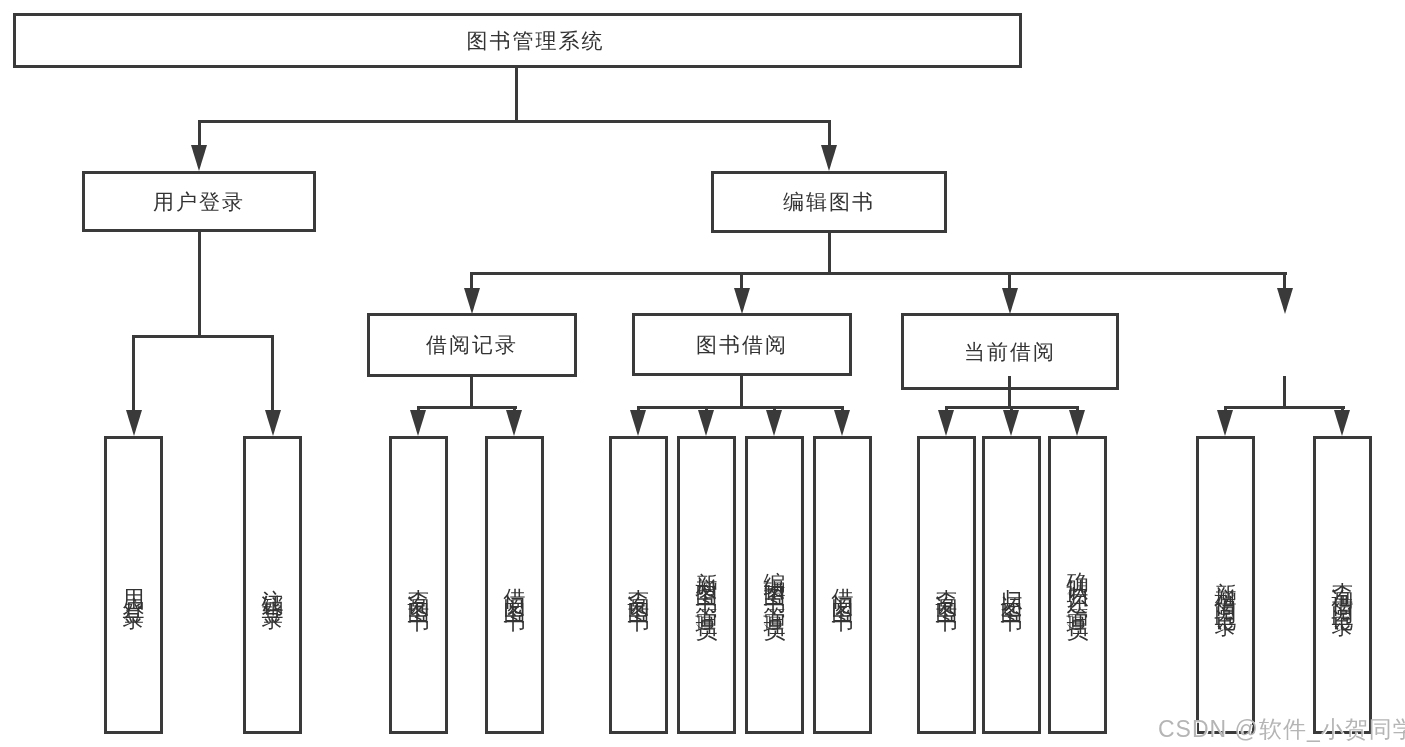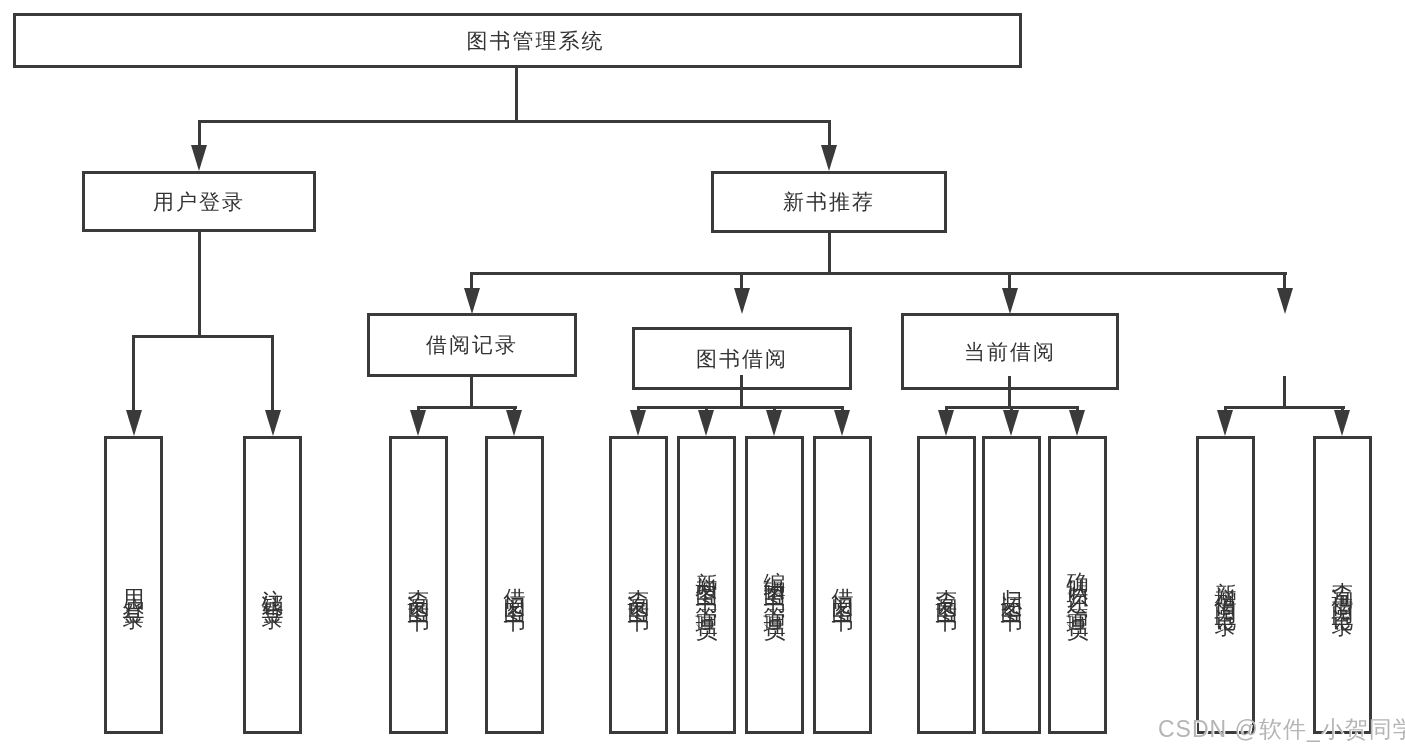--- a/index.html
+++ b/index.html
@@ -47,42 +47,42 @@
   <div class="hbox" style="left:13px;top:13px;width:1009px;height:55px;padding-left:36px;">图书管理系统</div>
 
   <div class="line v" style="left:515px;top:68px;height:52px;"></div>
   <div class="line h" style="left:198px;top:120px;width:633px;"></div>
   <div class="line v" style="left:198px;top:120px;height:27px;"></div>
   <div class="arrow" style="left:191px;top:145px;"></div>
   <div class="line v" style="left:828px;top:120px;height:27px;"></div>
   <div class="arrow" style="left:821px;top:145px;"></div>
 
   <div class="hbox" style="left:82px;top:171px;width:234px;height:61px;">用户登录</div>
-  <div class="hbox" style="left:711px;top:171px;width:236px;height:62px;">新书推荐</div>
+  <div class="hbox" style="left:711px;top:171px;width:236px;height:62px;">编辑图书</div>
 
   <div class="line v" style="left:198px;top:232px;height:103px;"></div>
   <div class="line h" style="left:132px;top:335px;width:141px;"></div>
   <div class="line v" style="left:132px;top:335px;height:78px;"></div>
   <div class="arrow" style="left:126px;top:410px;"></div>
   <div class="line v" style="left:271px;top:335px;height:78px;"></div>
   <div class="arrow" style="left:265px;top:410px;"></div>
 
   <div class="line v" style="left:828px;top:233px;height:41px;"></div>
   <div class="line h" style="left:470px;top:272px;width:817px;"></div>
   <div class="line v" style="left:470px;top:272px;height:20px;"></div>
   <div class="arrow" style="left:464px;top:288px;"></div>
   <div class="line v" style="left:740px;top:272px;height:20px;"></div>
   <div class="arrow" style="left:734px;top:288px;"></div>
   <div class="line v" style="left:1008px;top:272px;height:20px;"></div>
   <div class="arrow" style="left:1002px;top:288px;"></div>
   <div class="line v" style="left:1283px;top:272px;height:20px;"></div>
   <div class="arrow" style="left:1277px;top:288px;"></div>
 
   <div class="hbox" style="left:367px;top:313px;width:210px;height:64px;">借阅记录</div>
-  <div class="hbox" style="left:632px;top:327px;width:220px;height:63px;">图书借阅</div>
+  <div class="hbox" style="left:632px;top:313px;width:220px;height:63px;">图书借阅</div>
   <div class="hbox" style="left:901px;top:313px;width:218px;height:77px;">当前借阅</div>
 
   <div class="line v" style="left:470px;top:377px;height:29px;"></div>
   <div class="line h" style="left:417px;top:406px;width:100px;"></div>
   <div class="line v" style="left:417px;top:406px;height:8px;"></div>
   <div class="arrow" style="left:410px;top:410px;"></div>
   <div class="line v" style="left:513px;top:406px;height:8px;"></div>
   <div class="arrow" style="left:506px;top:410px;"></div>
 
   <div class="line v" style="left:740px;top:375px;height:31px;"></div>

